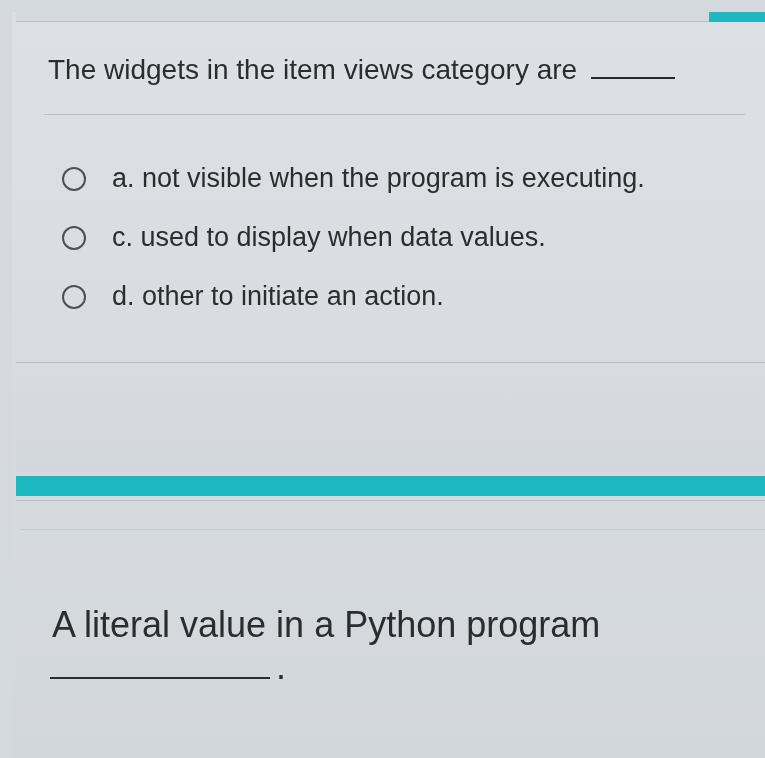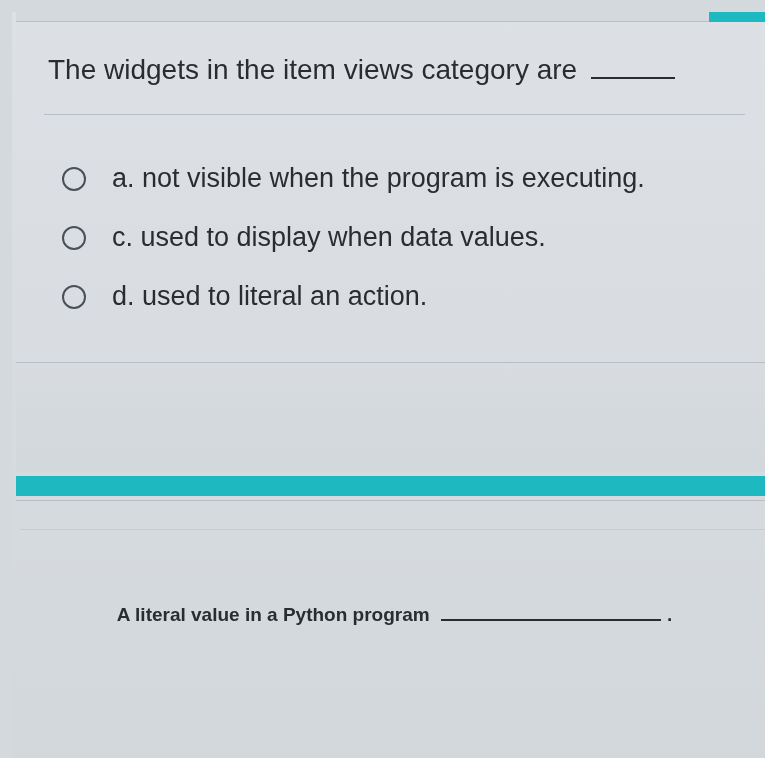--- a/index.html
+++ b/index.html
@@ -74,24 +74,23 @@
     height: 20px;
     background: #1eb8c1;
     width: 100%;
   }
   .second-question {
     padding: 70px 24px 24px 24px;
     border-top: 1px solid #c5cbd1;
     margin-top: 28px;
   }
   .second-question-text {
-    font-size: 19px;
+    font-size: 36px;
     color: #2a2d30;
-    font-weight: 700;
-    text-align: center;
+    font-weight: 400;
   }
   .blank {
     display: inline-block;
     border-bottom: 2px solid #2a2d30;
     width: 84px;
     vertical-align: baseline;
     margin: 0 2px;
   }
   .blank-long {
     width: 220px;
@@ -117,21 +116,21 @@
       <div class="option-row">
         <div class="radio"></div>
         <div class="option-label">a. not visible when the program is executing.</div>
       </div>
       <div class="option-row">
         <div class="radio"></div>
         <div class="option-label">c. used to display when data values.</div>
       </div>
       <div class="option-row">
         <div class="radio"></div>
-        <div class="option-label">d. used to literal an action.</div>
+        <div class="option-label">d. other to initiate an action.</div>
       </div>
     </div>
   </div>
 
   <div class="section-divider"></div>
 
   <div class="teal-bar"></div>
 
   <div class="q2-wrap">
     <div class="second-question">

